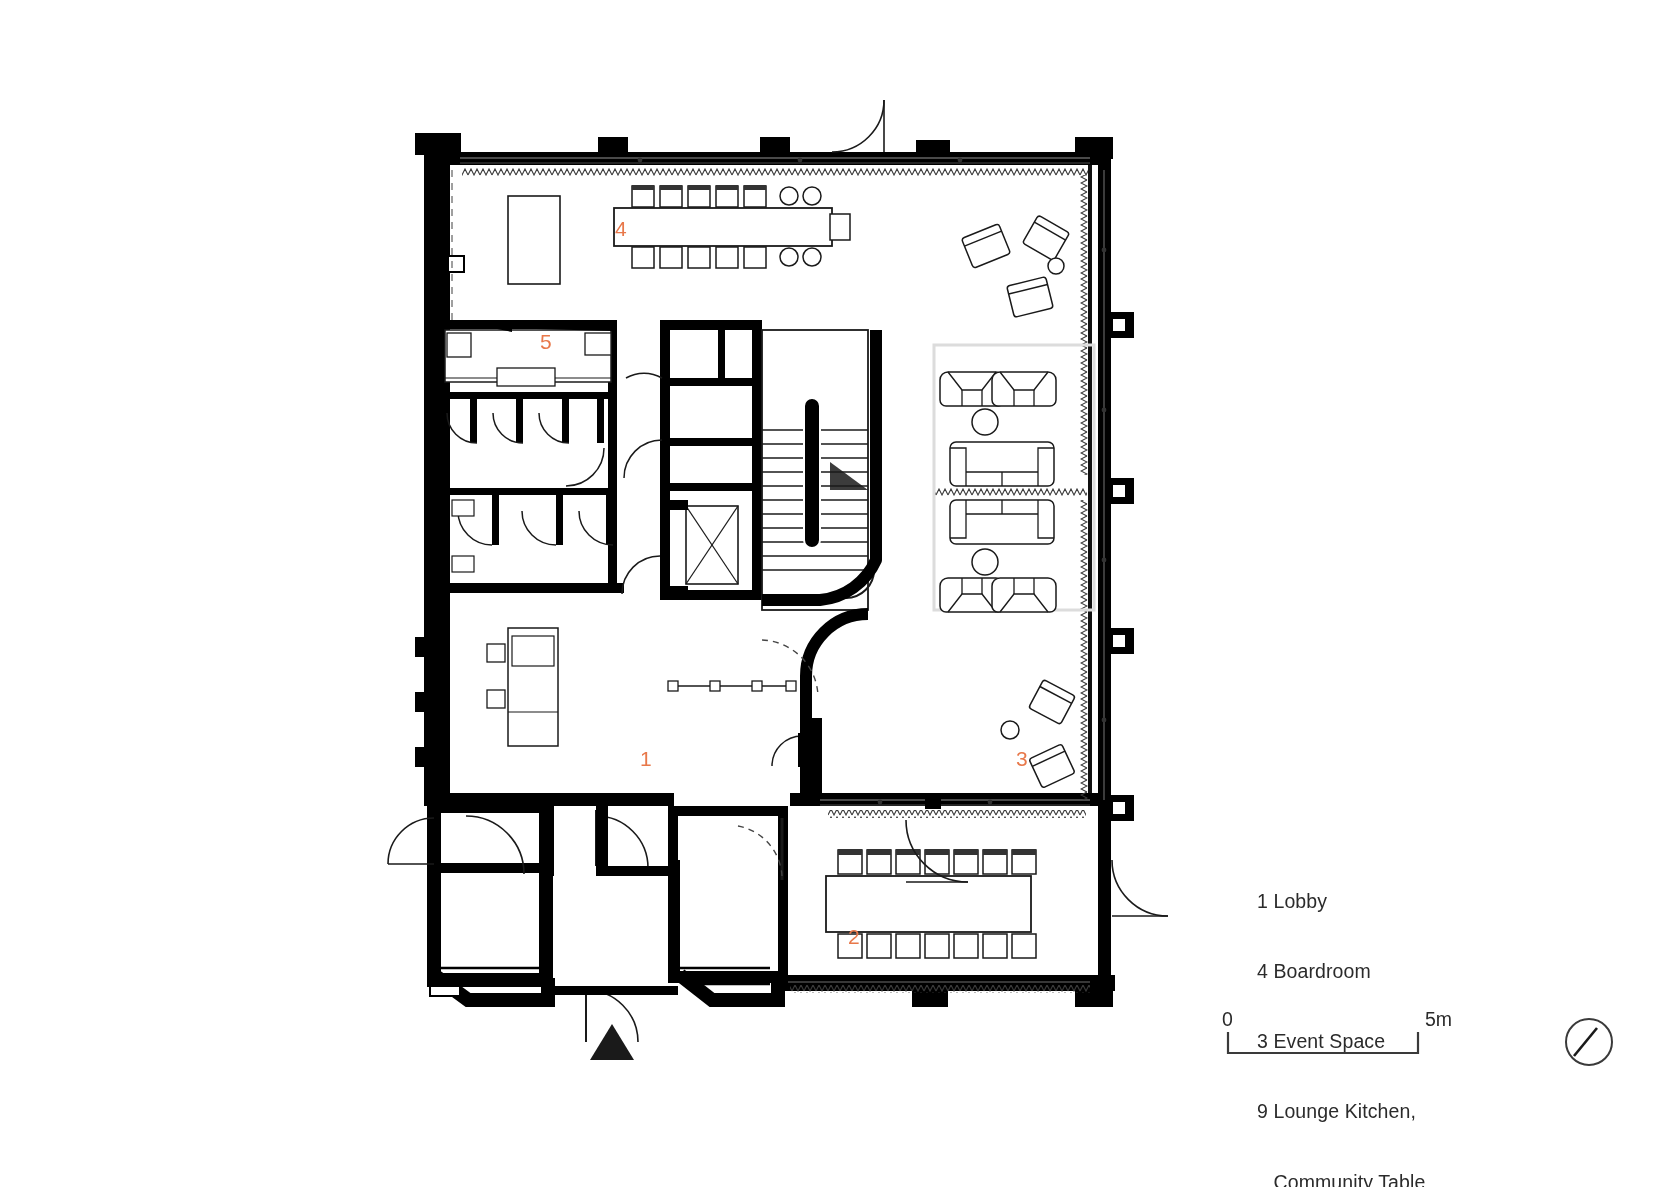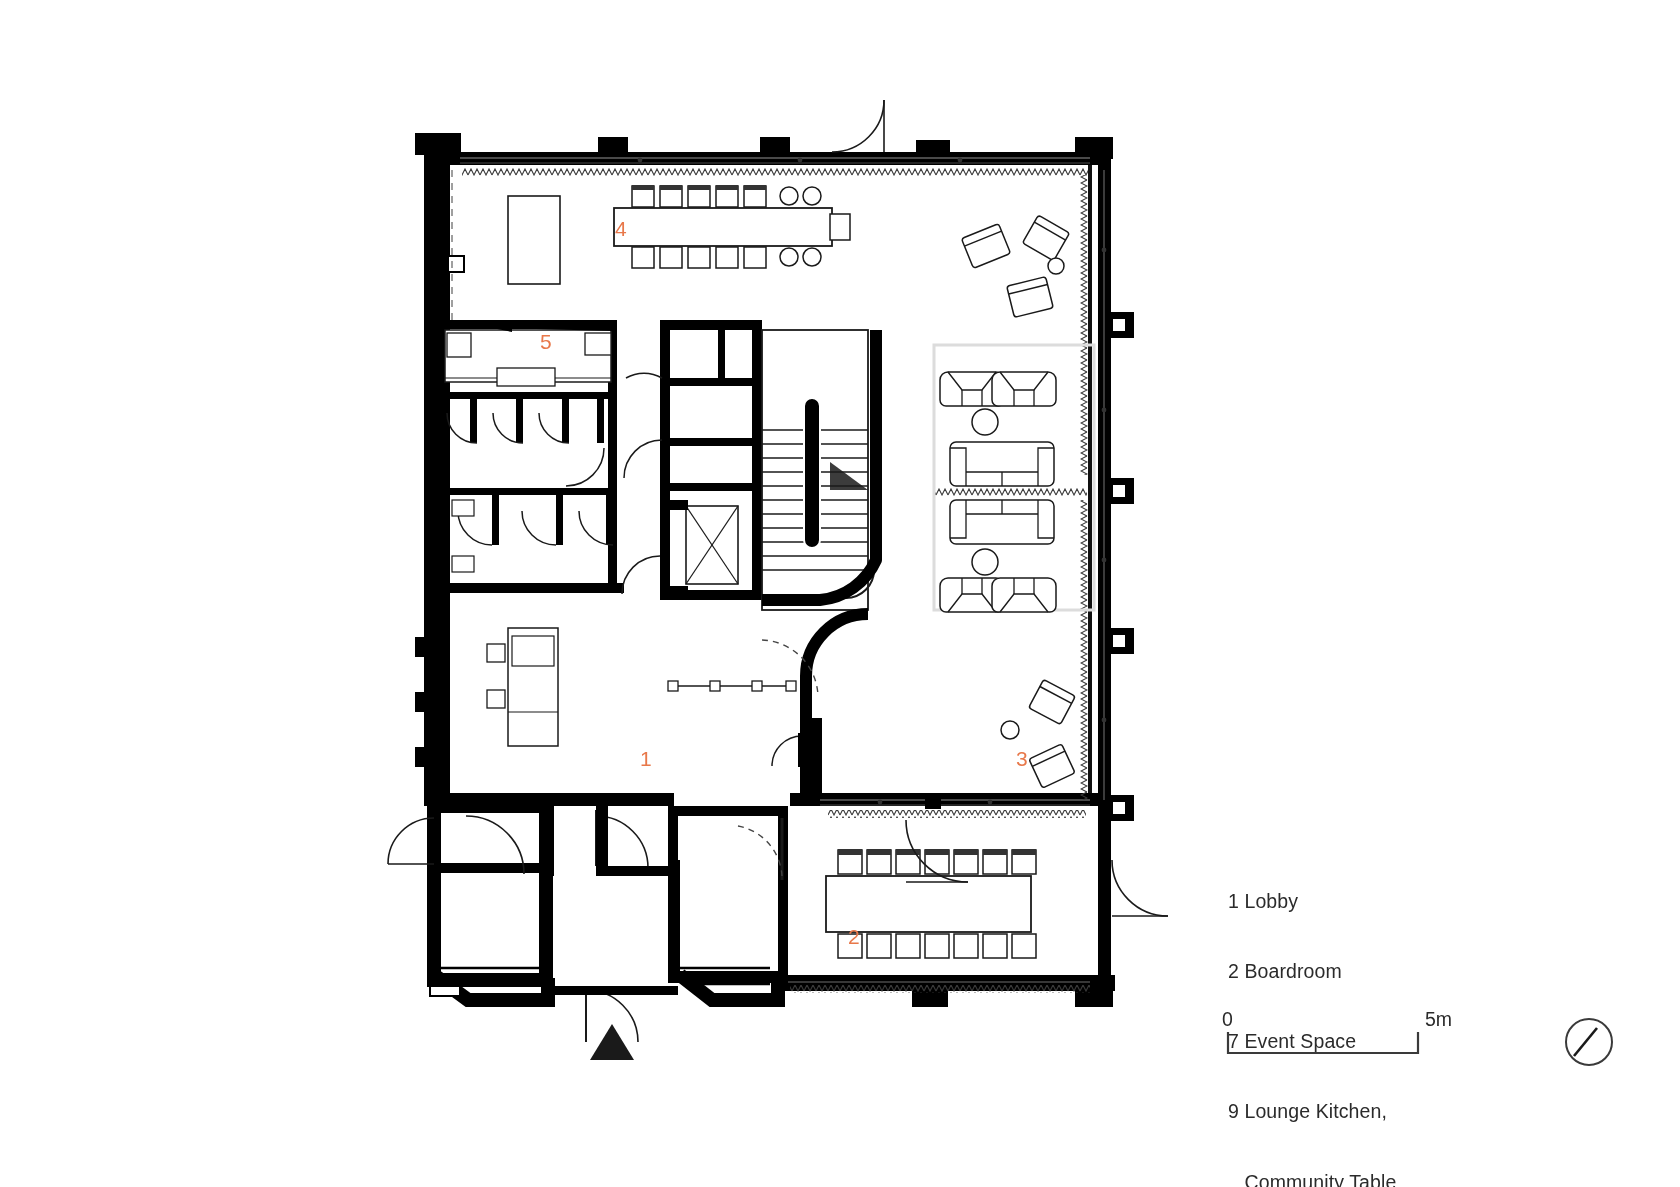--- a/index.html
+++ b/index.html
@@ -10,21 +10,21 @@
     color:#1a1a1a;
   }
   #plan-root{position:absolute;inset:0;}
   svg.plan{position:absolute;left:0;top:0;width:1680px;height:1187px;}
 
   .legend{
     position:absolute;left:1228px;top:843px;width:250px;
     font-size:19.5px;line-height:23.4px;color:#2b2b2b;
     letter-spacing:0.1px;white-space:pre;
   }
-  .legend div{height:23.4px;}
+  .legend div{height:23.4px;margin-left:29px;}
 
   .scalebar{position:absolute;left:1222px;top:1008px;width:230px;height:58px;}
   .scale-label{
     position:absolute;font-size:19.5px;color:#2b2b2b;top:0;
   }
   .scale-label.zero{left:0px;}
   .scale-label.max{right:0px;text-align:right;}
 
   .roomnum{
     position:absolute;color:#e8784a;font-size:21px;font-weight:400;
@@ -464,22 +464,22 @@
   </svg>
 
   <div class="roomnum" style="left:640px;top:748px;">1</div>
   <div class="roomnum" style="left:848px;top:926px;">2</div>
   <div class="roomnum" style="left:1016px;top:748px;">3</div>
   <div class="roomnum" style="left:615px;top:218px;">4</div>
   <div class="roomnum" style="left:540px;top:331px;">5</div>
 
   <div class="legend">
     <div>1 Lobby</div>
-    <div>2 Boardroom</div>
-    <div>7 Event Space</div>
+    <div>4 Boardroom</div>
+    <div>3 Event Space</div>
     <div>9 Lounge Kitchen,</div>
     <div>   Community Table</div>
     
   </div>
 
   <div class="scalebar">
     <div class="scale-label zero">0</div>
     <div class="scale-label max">5m</div>
   </div>
 

